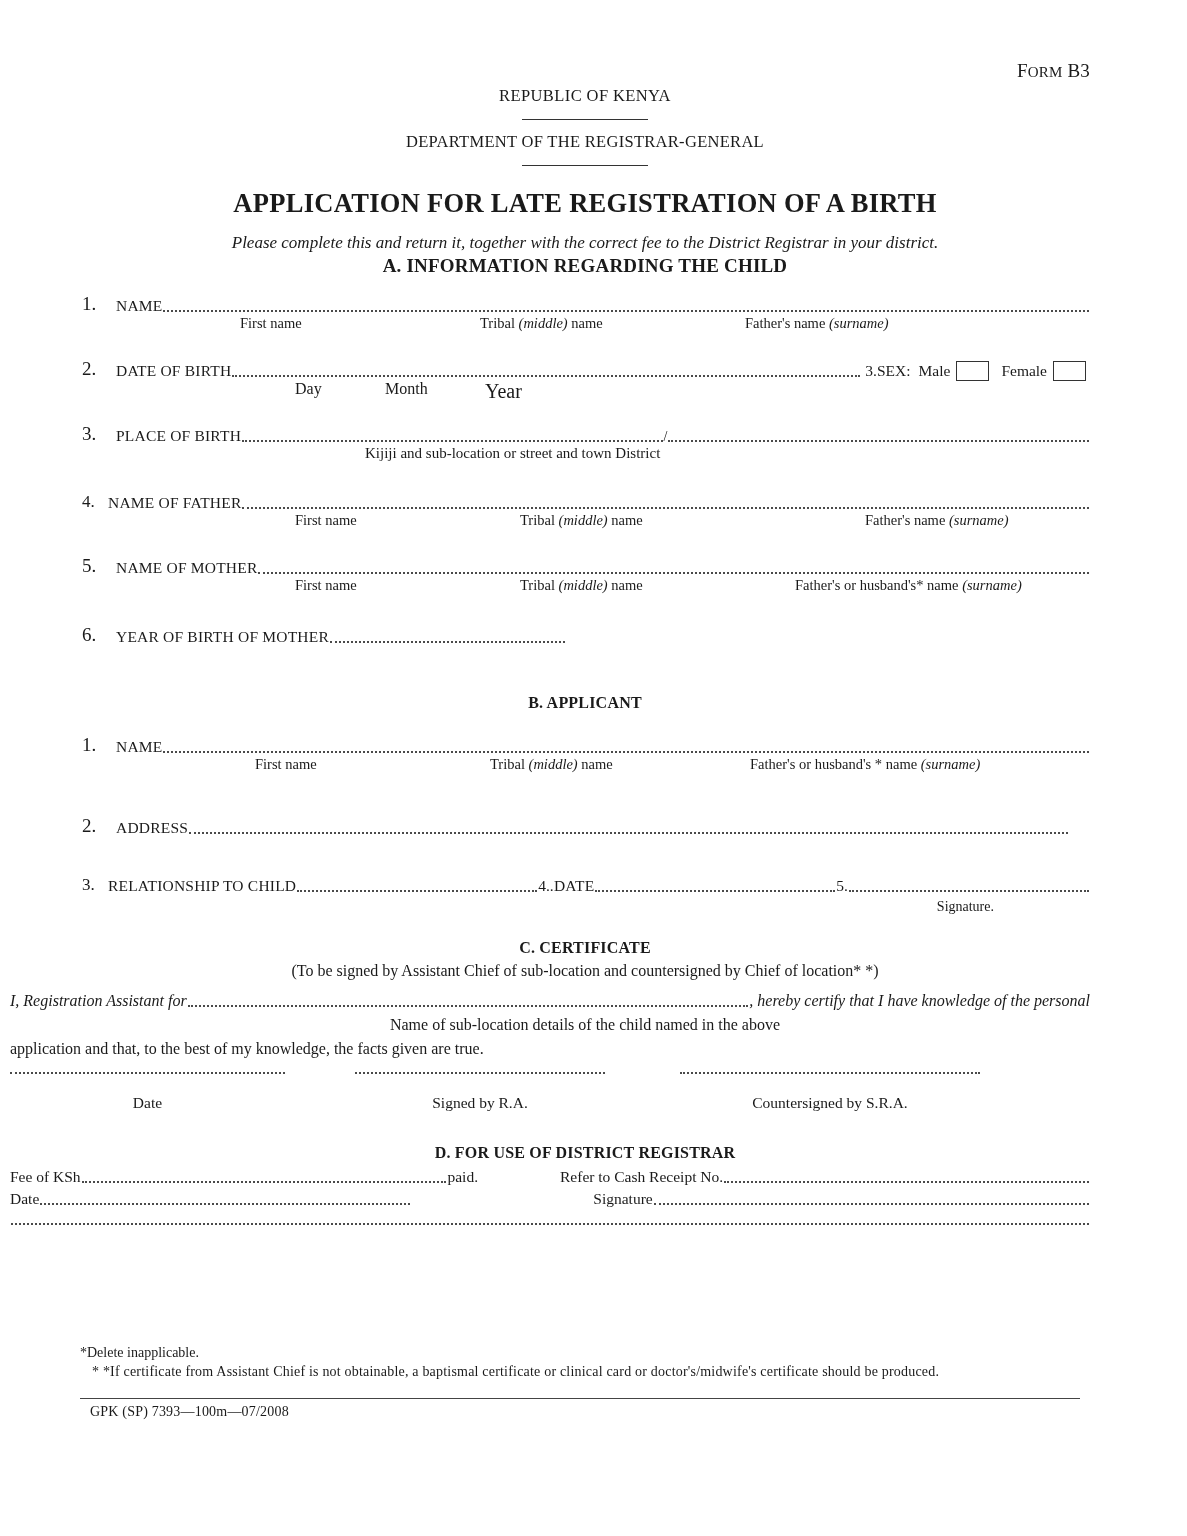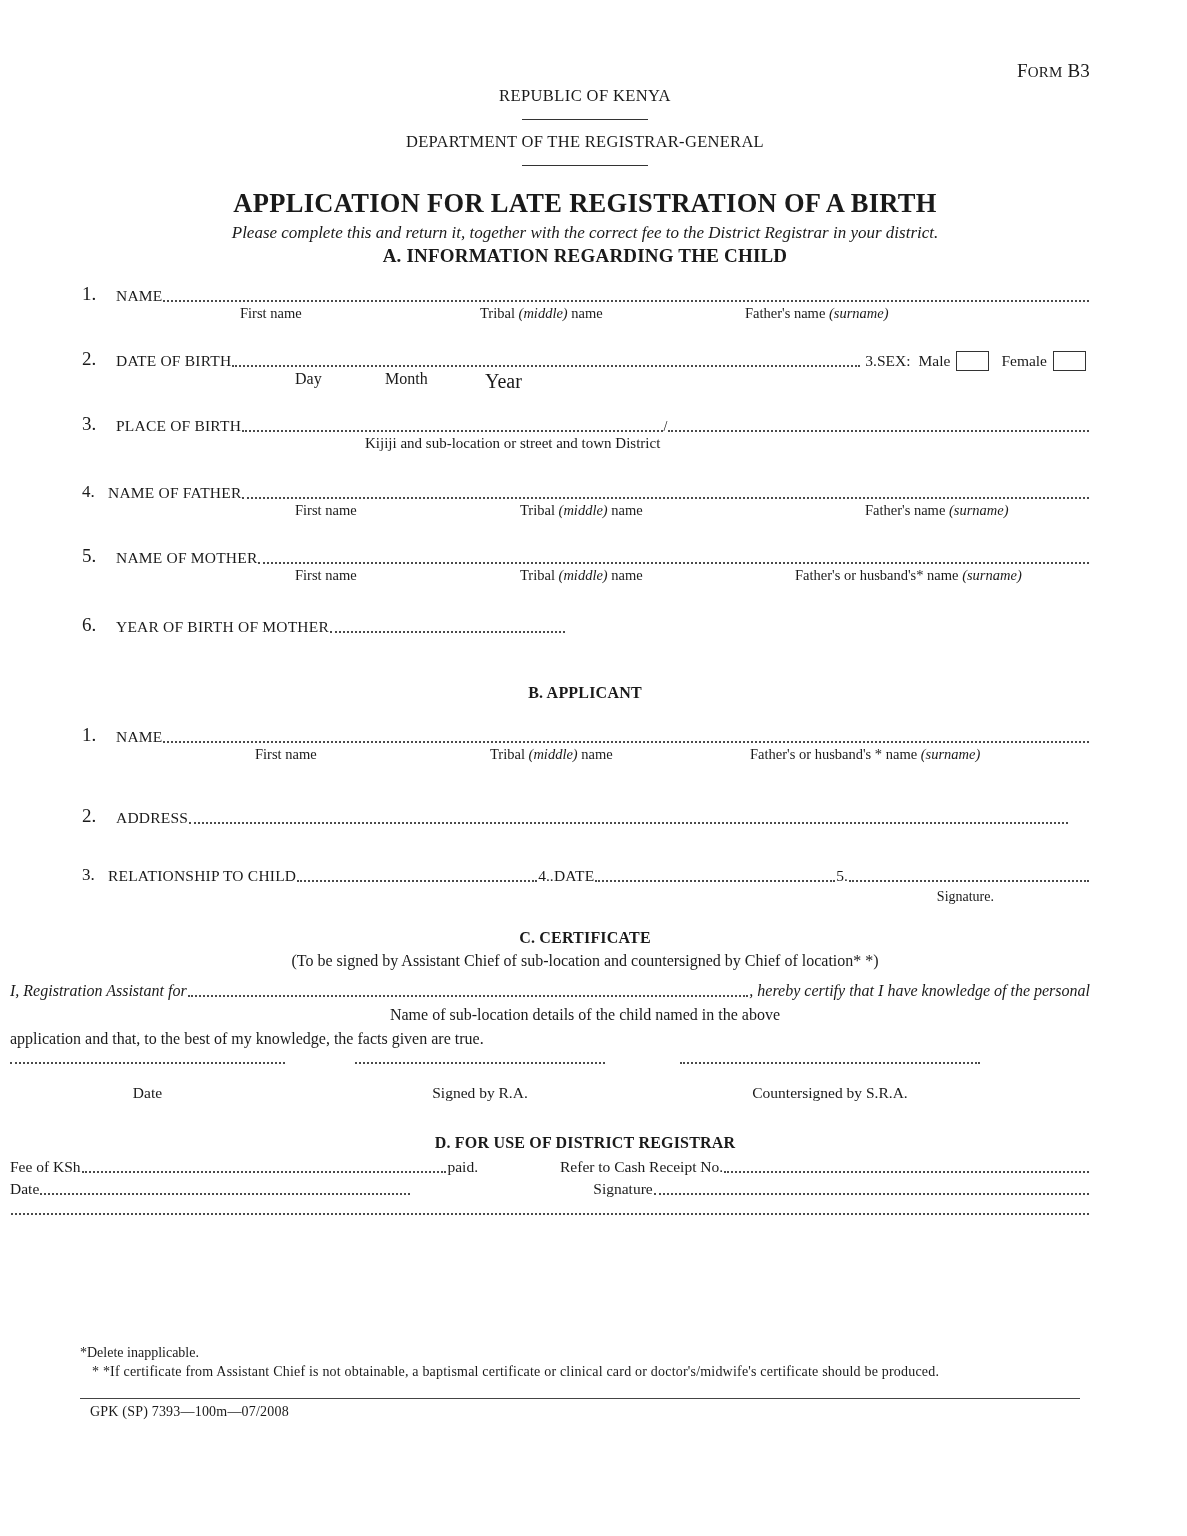--- a/index.html
+++ b/index.html
@@ -54,21 +54,21 @@
     font-size: 26.5px;
     font-weight: bold;
     text-align: center;
     margin-top: 22px;
     letter-spacing: 0.3px;
   }
   .subtitle {
     font-size: 17px;
     font-style: italic;
     text-align: center;
-    margin-top: 4px;
+    margin-top: 14px;
   }
   .section-head {
     font-size: 19px;
     font-weight: bold;
     text-align: center;
     margin-top: 2px;
     letter-spacing: 0.2px;
   }
   .section-head.big { font-size: 16px; }
 

